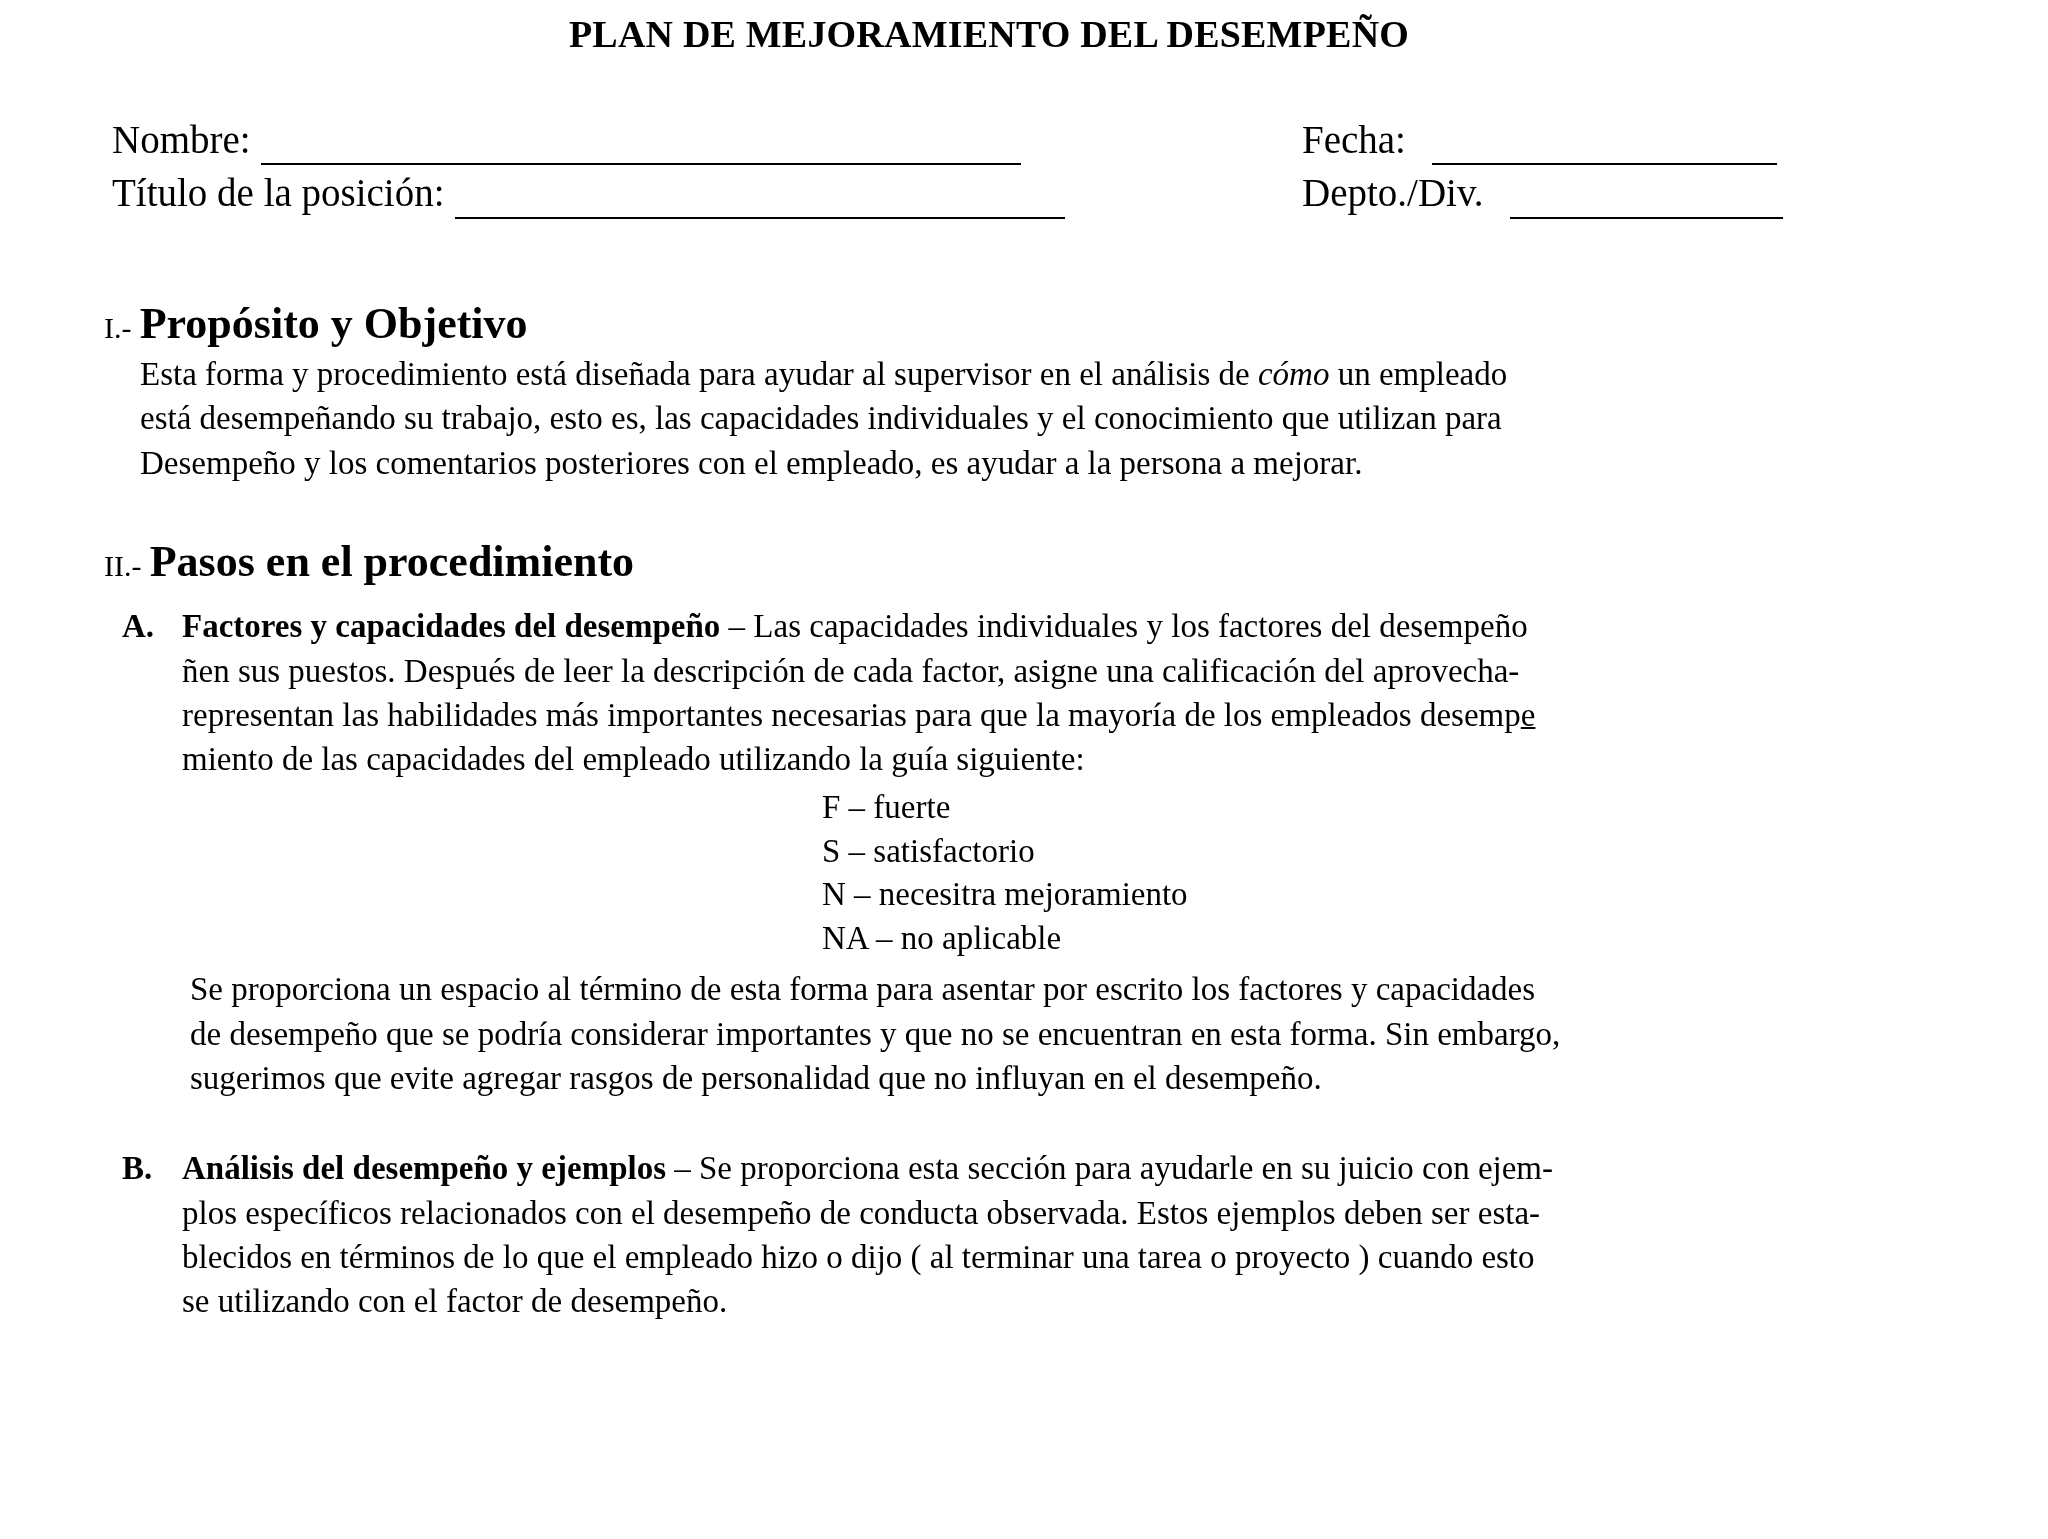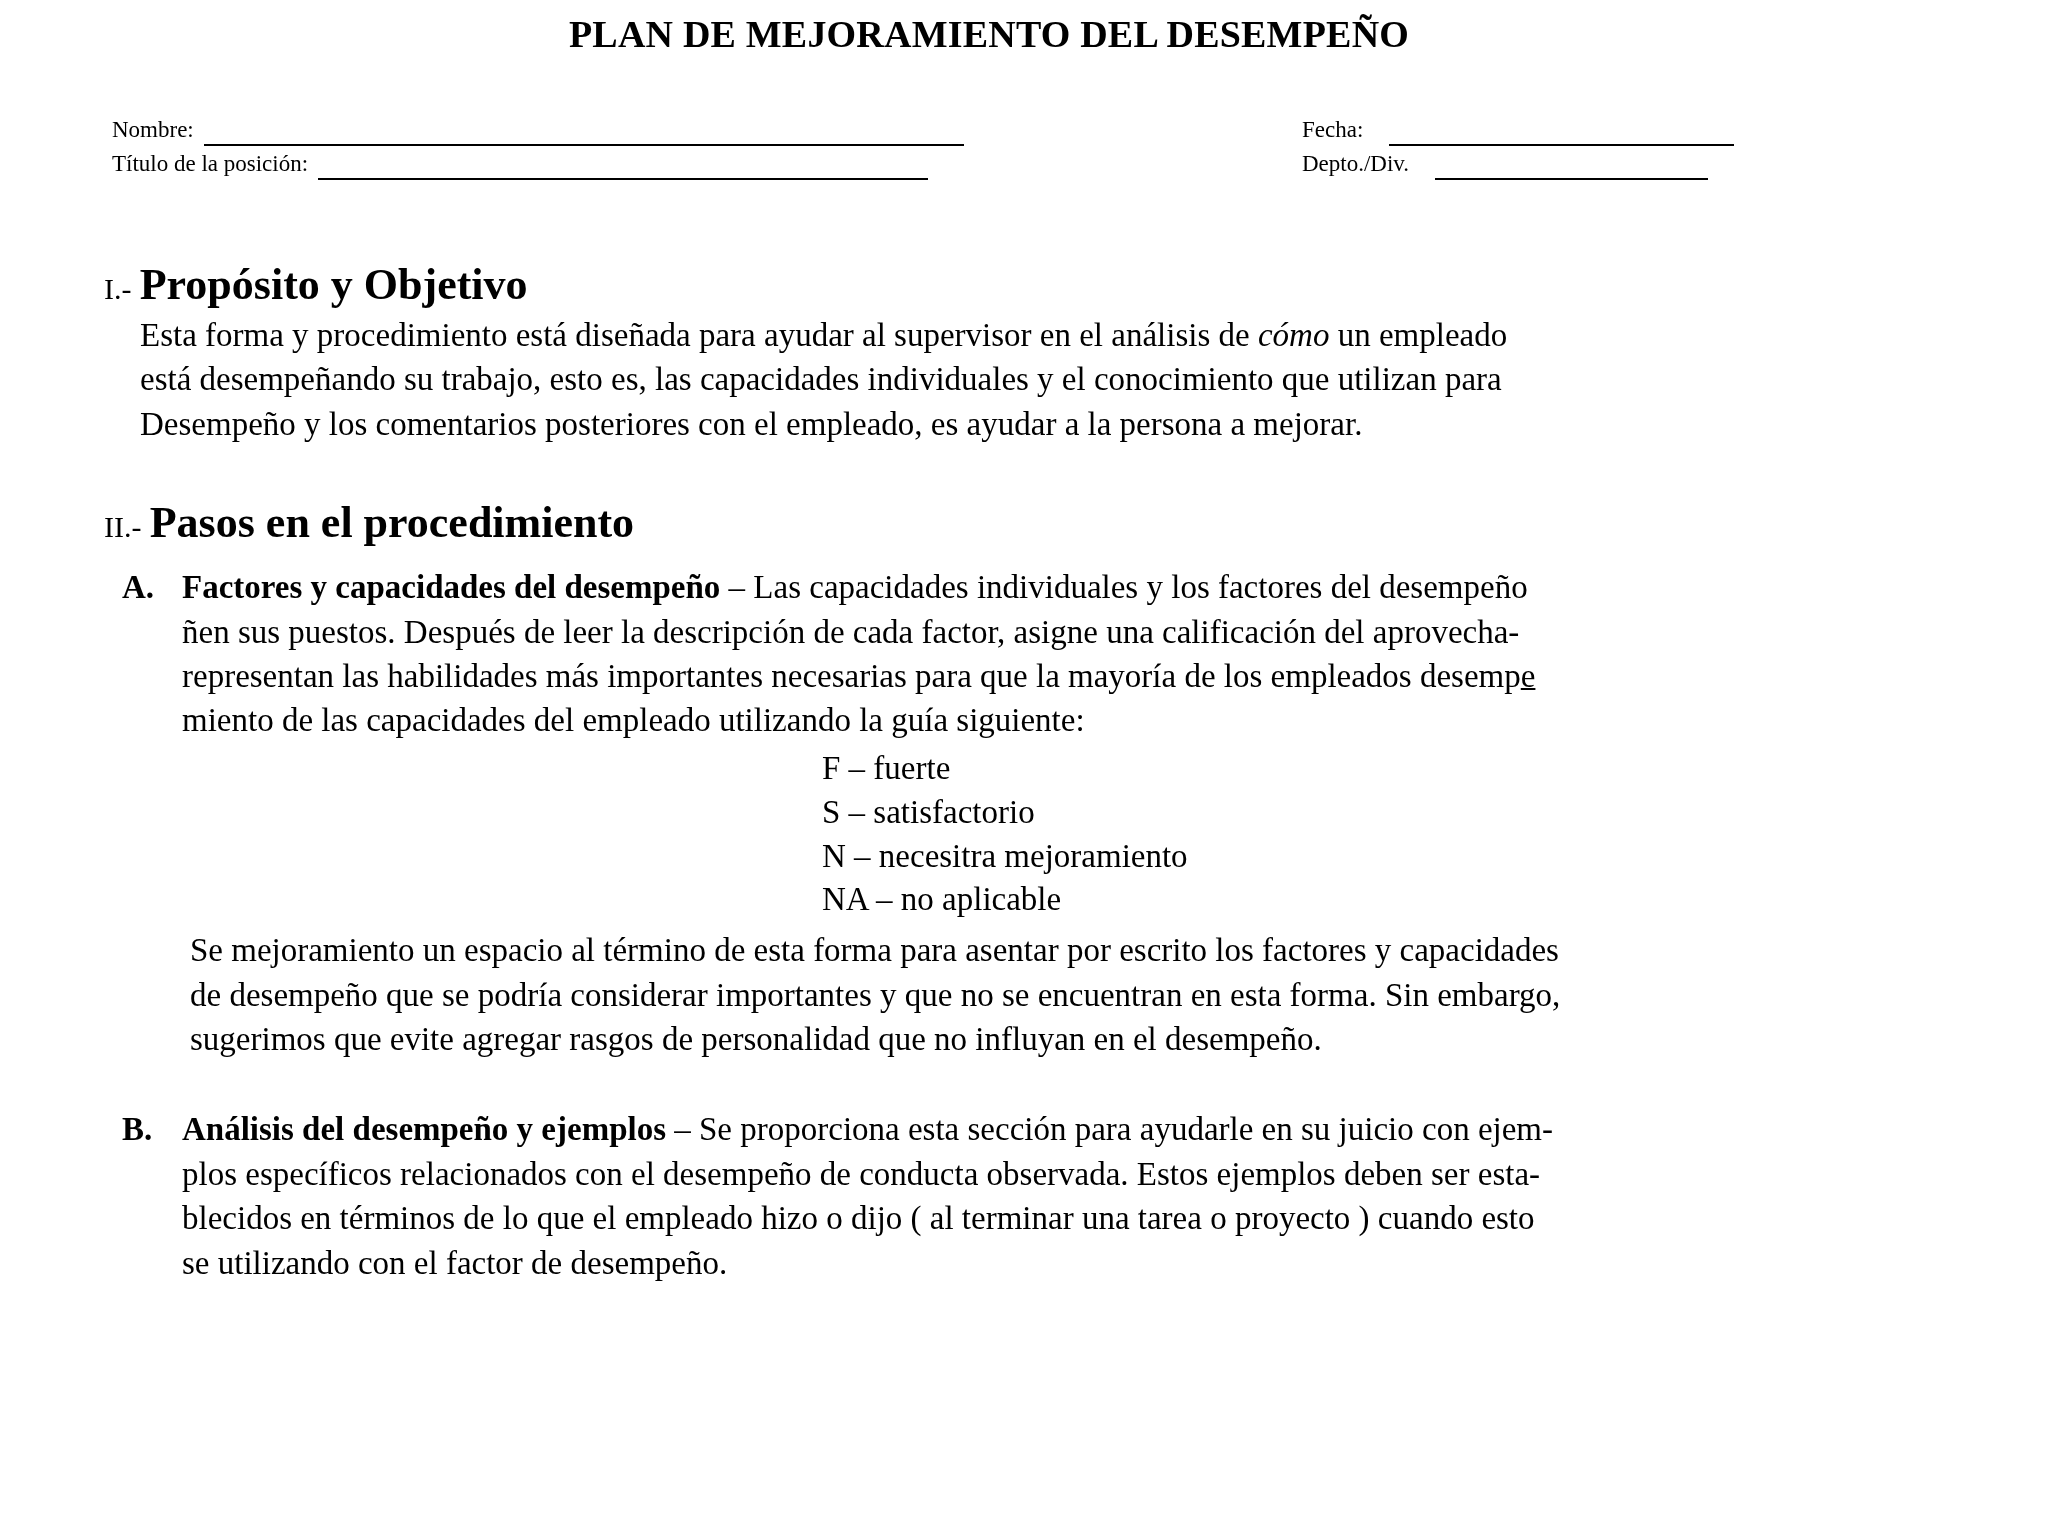--- a/index.html
+++ b/index.html
@@ -52,21 +52,21 @@
     flex: 0 0 1190px;
   }
   .field-right {
     display: flex;
     align-items: flex-end;
     flex: 1 1 auto;
     gap: 16px;
   }
   .field-label {
     white-space: nowrap;
-    font-size: 23px;
+    font-size: 39px;
   }
   .rule {
     flex: 1 1 auto;
     border-bottom: 2.5px solid #000;
     margin-left: 10px;
     height: 30px;
   }
   .rule.short-name  { max-width: 760px; }
   .rule.short-title { max-width: 610px; }
   .rule.short-fecha { max-width: 345px; }
@@ -199,21 +199,21 @@
         <span class="ln">miento de las capacidades del empleado utilizando la guía siguiente:</span>
 
         <ul class="rating-list">
           <li>F – fuerte</li>
           <li>S – satisfactorio</li>
           <li>N – necesitra mejoramiento</li>
           <li>NA – no aplicable</li>
         </ul>
 
         <div class="tail-par">
-          <span class="ln">Se mejoramiento un espacio al término de esta forma para asentar por escrito los factores y capacidades</span>
+          <span class="ln">Se proporciona un espacio al término de esta forma para asentar por escrito los factores y capacidades</span>
           <span class="ln">de desempeño que se podría considerar importantes y que no se encuentran en esta forma. Sin embargo,</span>
           <span class="ln">sugerimos que evite agregar rasgos de personalidad que no influyan en el desempeño.</span>
         </div>
       </div>
     </div>
 
     <div class="item item-b">
       <div class="item-letter">B.</div>
       <div class="item-body">
         <span class="ln"><span class="lead">Análisis del desempeño y ejemplos</span><span> – Se proporciona esta sección para ayudarle en su juicio con ejem-</span></span>

